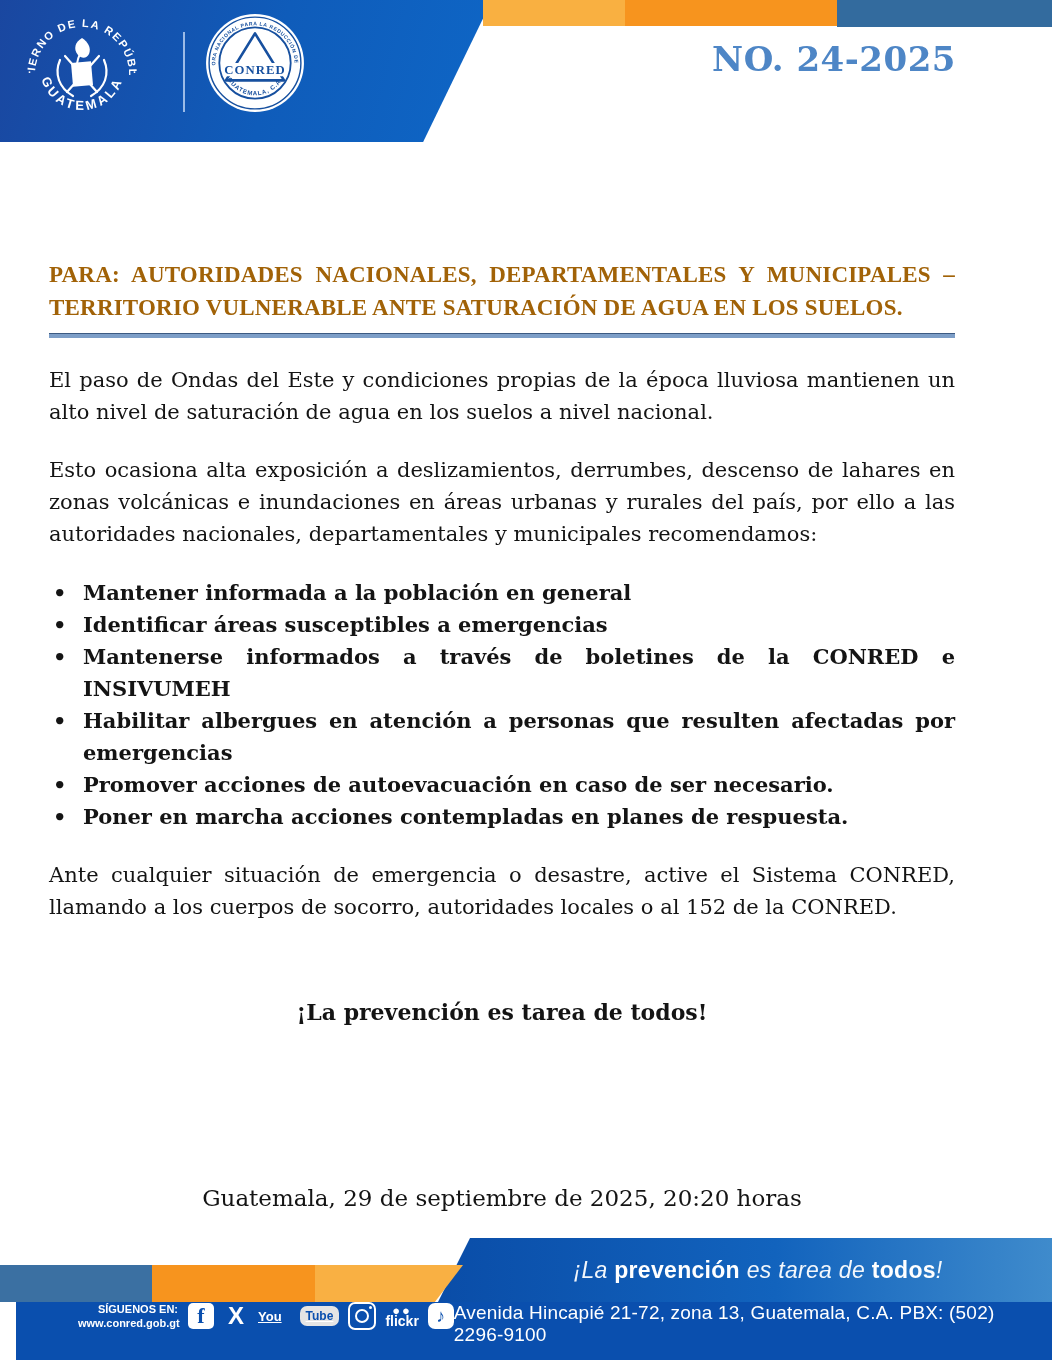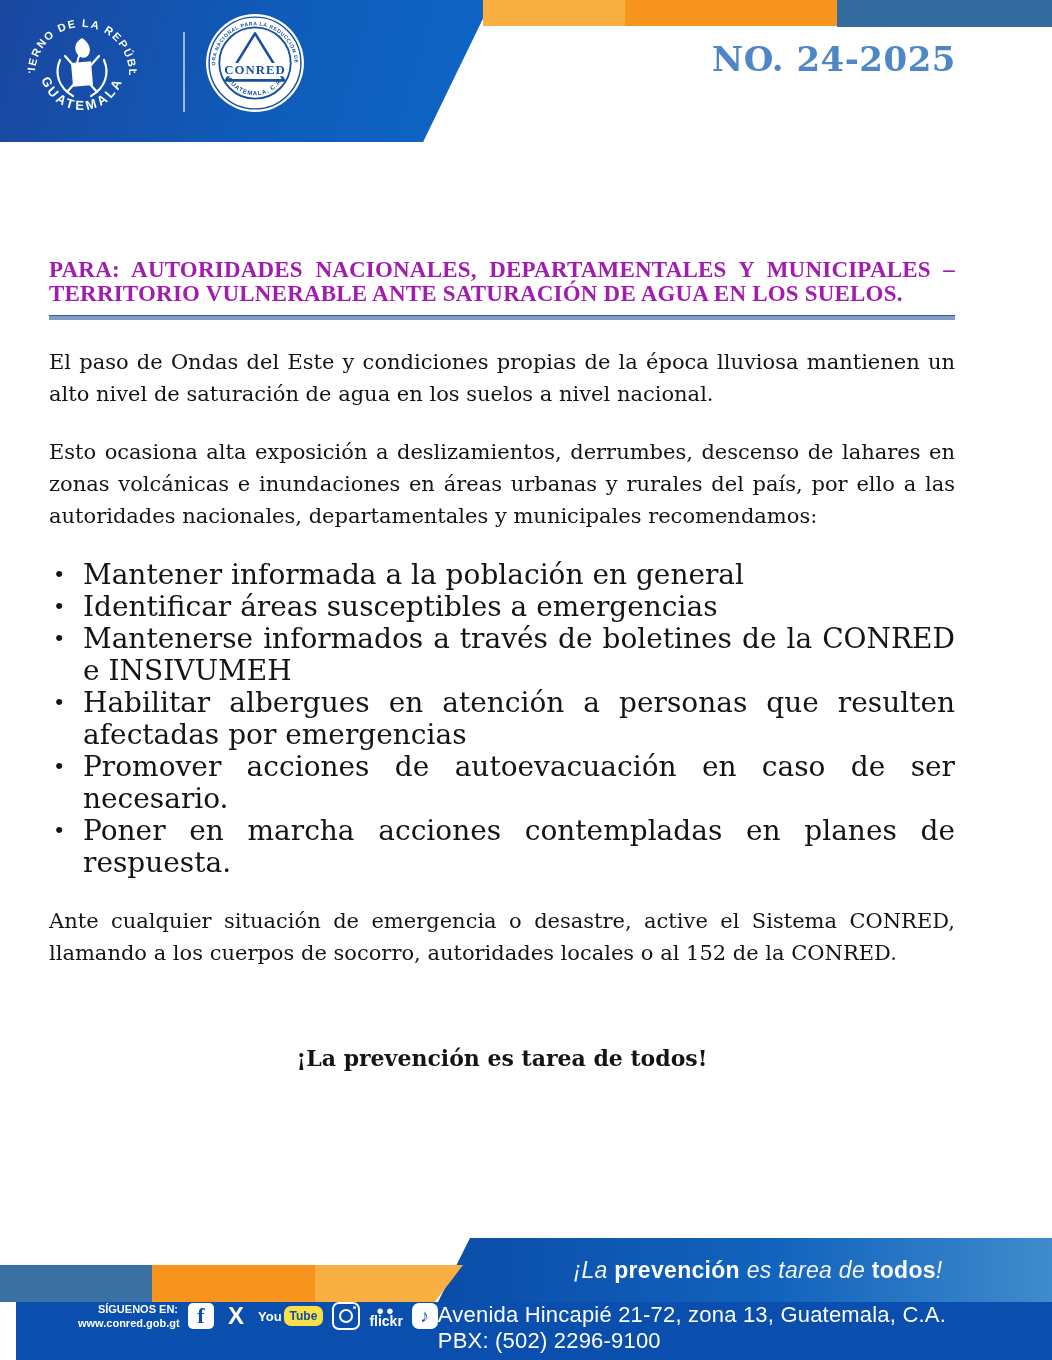--- a/index.html
+++ b/index.html
@@ -18,25 +18,25 @@
   .bar-lightorange{left:483px;width:142px;background:#f9b041;}
   .bar-orange{left:625px;width:212px;background:#f7941e;}
   .bar-steel{left:837px;width:215px;height:27px;background:#336b9e;}
   .doc-title{position:absolute;top:40px;right:96px;text-align:right;
              font-family:"DejaVu Serif",serif;font-weight:bold;
              font-size:34px;line-height:39px;color:#4e86c6;letter-spacing:.5px;}
 
   
   .content{position:absolute;top:140px;left:49px;width:906px;}
   .para-heading{margin:118px 0 0 0;font-family:"Liberation Serif",serif;font-weight:bold;
-                font-size:23px;line-height:24px;letter-spacing:.2px;color:#a21caf;text-align:justify;}
+                font-size:23px;line-height:33px;letter-spacing:.2px;color:#a16207;text-align:justify;}
   .rule{margin:9px 0 0 0;height:4px;background:#7d9ec7;border:none;border-top:1.5px solid #3c5a82;}
   .body-p{margin:26px 0 0 0;font-size:21px;line-height:32px;text-align:justify;}
   ul.recs{margin:27px 0 0 0;padding:0;list-style:none;}
-  ul.recs li{position:relative;padding-left:34px;font-size:28px;line-height:32px;text-align:justify;}
+  ul.recs li{position:relative;padding-left:34px;font-size:21px;line-height:32px;text-align:justify;font-weight:bold;}
   ul.recs li::before{content:"•";position:absolute;left:4px;top:0;font-size:21px;}
   .doc-slogan{margin:76px 0 0 0;text-align:center;font-weight:bold;font-size:22px;}
   .dateline{margin:160px 0 0 0;text-align:center;font-size:23px;}
 
   
   .footer{position:absolute;left:0;top:1235px;width:1052px;height:125px;background:#ffffff;}
   .f-band{position:absolute;left:438px;top:3px;width:614px;height:64px;
           background:linear-gradient(90deg,#0a4da8 0%,#1263bd 55%,#3f8bcc 100%);
           clip-path:polygon(32px 0,100% 0,100% 100%,0 100%);
           display:flex;align-items:center;justify-content:center;}
@@ -52,35 +52,35 @@
            display:flex;align-items:flex-start;font-family:"Liberation Sans",sans-serif;color:#fff;}
   .follow{margin-left:62px;width:100px;text-align:right;line-height:14px;}
   .follow .l1{font-size:11px;font-weight:700;}
   .follow .l2{font-size:11px;font-weight:700;}
   .icons{display:flex;align-items:center;gap:9px;margin-left:10px;}
   .ic{display:flex;align-items:center;justify-content:center;}
   .ic-fb{width:26px;height:26px;background:#fff;border-radius:5px;color:#0a4fae;
          font-family:"Liberation Serif",serif;font-weight:700;font-size:22px;}
   .ic-x{width:26px;height:26px;color:#fff;font-family:"Liberation Sans",sans-serif;
         font-weight:700;font-size:24px;}
-  .ic-yt{display:flex;align-items:center;gap:2px;}
+  .ic-yt{display:flex;align-items:center;gap:18px;text-decoration:underline;}
   .yt-you{color:#fff;font-size:13px;font-weight:700;font-family:"Liberation Sans",sans-serif;}
-  .yt-tube{background:#fde047;color:#0a4fae;font-size:12px;font-weight:700;border-radius:7px;
+  .yt-tube{background:#e5e5e5;color:#0a4fae;font-size:12px;font-weight:700;border-radius:7px;
            padding:3px 6px;font-family:"Liberation Sans",sans-serif;}
   .ic-ig{width:24px;height:24px;border:2.5px solid #fff;border-radius:7px;position:relative;}
   .ic-ig::before{content:"";position:absolute;left:5px;top:5px;width:10px;height:10px;
                  border:2.5px solid #fff;border-radius:50%;}
   .ic-ig::after{content:"";position:absolute;right:2px;top:2px;width:3px;height:3px;
                 background:#fff;border-radius:50%;}
   .ic-flickr{display:flex;flex-direction:column;align-items:center;line-height:10px;}
   .flickr-dots{color:#fff;font-size:13px;letter-spacing:2px;}
   .flickr-word{color:#fff;font-size:14px;font-weight:700;font-family:"Liberation Sans",sans-serif;}
   .ic-tt{width:26px;height:26px;background:#fff;border-radius:7px;color:#0a4fae;
          font-size:18px;font-weight:700;}
-  .address{margin-left:auto;margin-right:70px;font-size:22px;letter-spacing:.2px;}
+  .address{margin-left:auto;margin-right:70px;font-size:19px;letter-spacing:.2px;}
 
   svg text{font-family:"Liberation Sans",sans-serif;}
   svg .serifTxt{font-family:"Liberation Serif",serif;}
 </style>
 </head>
 <body>
 
 <div class="page">
 
   <div class="header">

